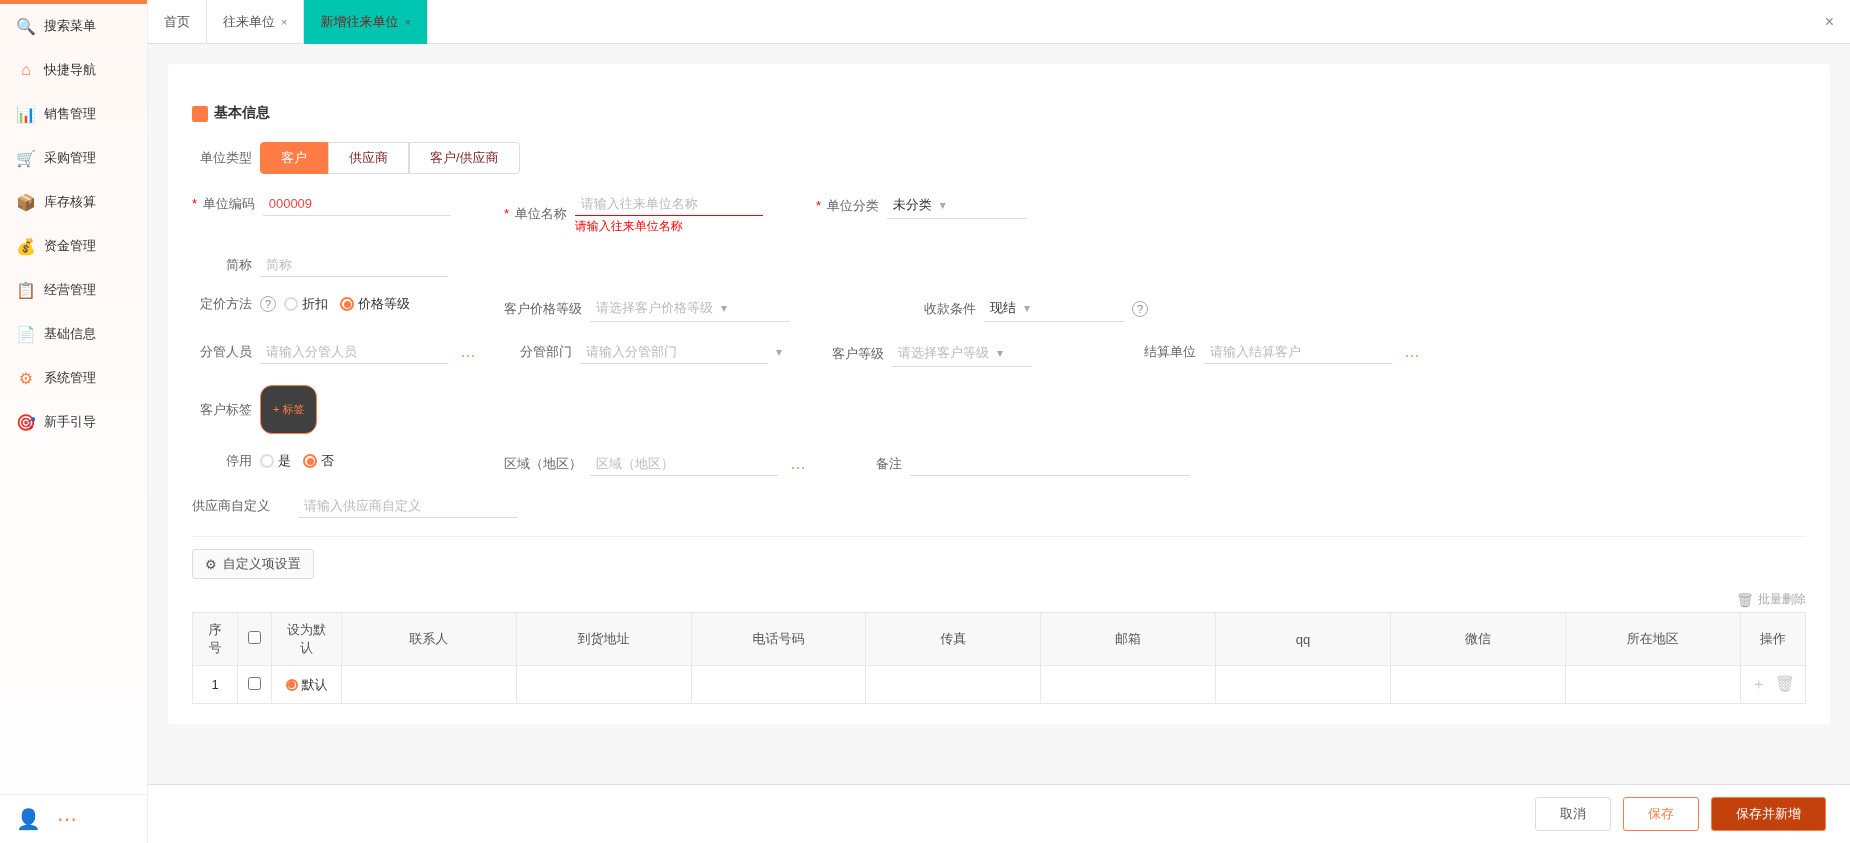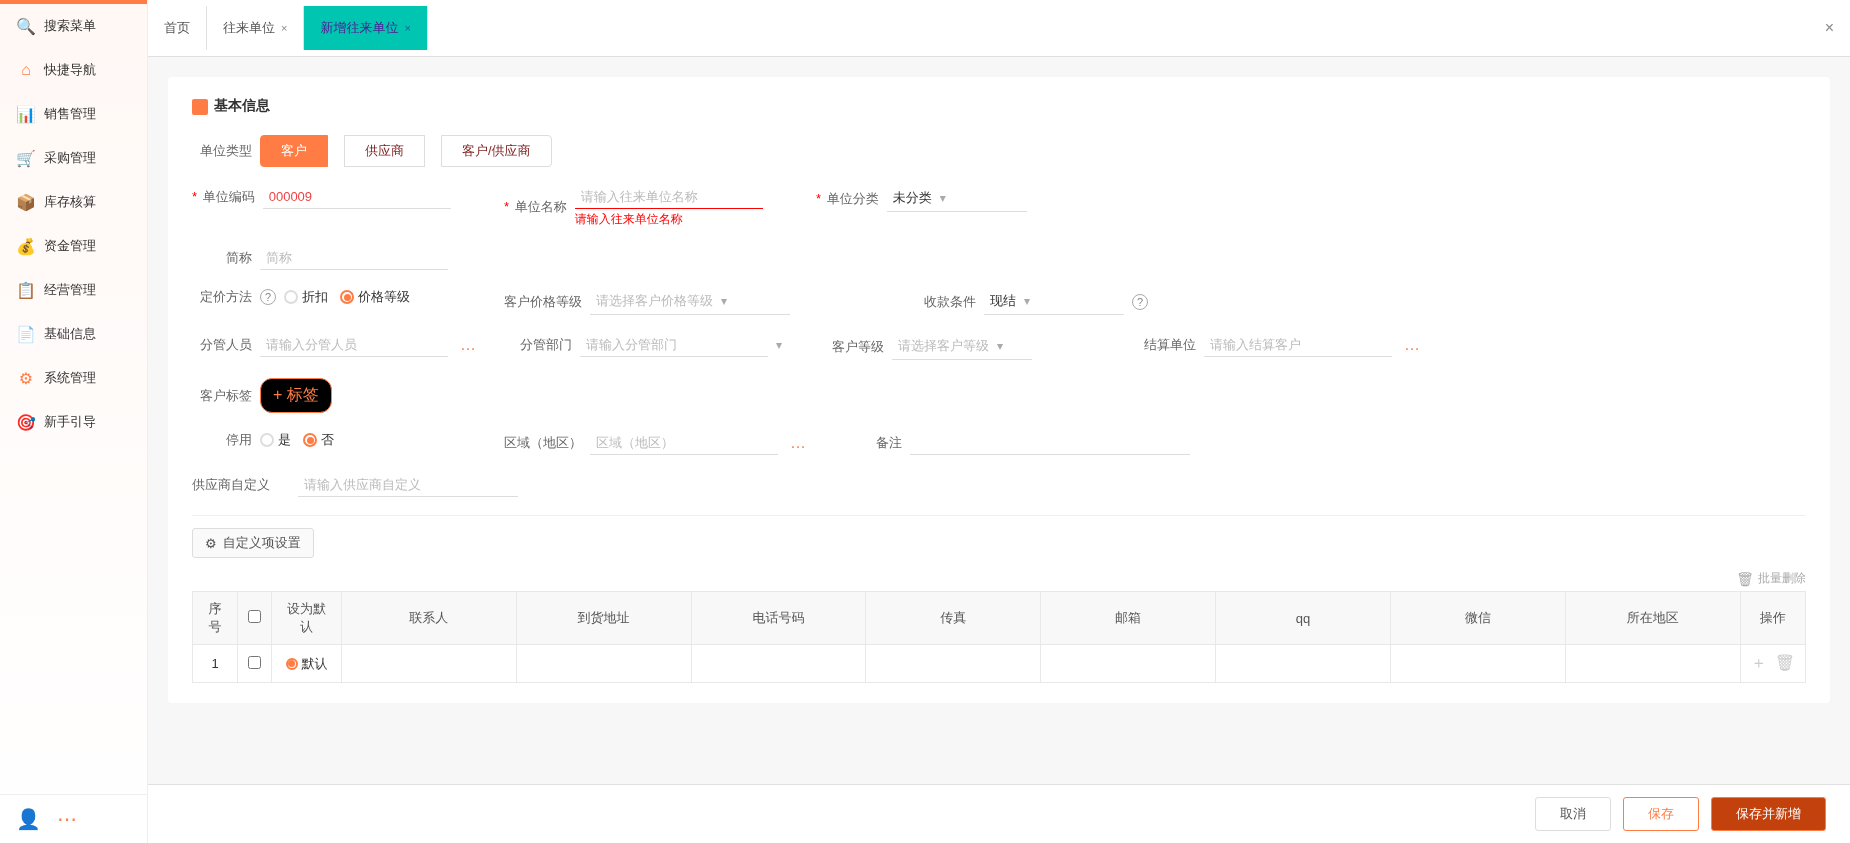--- a/index.html
+++ b/index.html
@@ -56,37 +56,37 @@
       flex-direction: column;
       overflow: hidden;
     }
 
     
     .tabs {
       background: #fff;
       display: flex;
       align-items: center;
       border-bottom: 1px solid #e0e0e0;
-      height: 57px;
+      height: 44px;
       flex-shrink: 0;
     }
     .tab {
       padding: 0 16px;
       height: 44px;
       display: flex;
       align-items: center;
       gap: 6px;
       cursor: pointer;
       font-size: 13px;
       color: #555;
       border-right: 1px solid #e0e0e0;
     }
     .tab.active {
       background: #00c5b0;
-      color: #4c1d95;
+      color: #7f1d1d;
     }
     .tab-close {
       font-size: 11px;
       cursor: pointer;
       opacity: 0.7;
     }
     .tabs-spacer { flex: 1; }
     .tabs-close-btn {
       padding: 0 16px;
       font-size: 16px;
@@ -103,41 +103,42 @@
     }
 
     .section-title {
       display: flex;
       align-items: flex-end;
       gap: 6px;
       font-size: 14px;
       font-weight: bold;
       color: #333;
       margin-bottom: 20px;
+      margin-top: 20px;
     }
     .section-title-icon {
       width: 16px;
       height: 16px;
       background: #ff7d45;
       display: inline-block;
       border-radius: 2px;
     }
 
     .form-card {
       background: #fff;
       border-radius: 4px;
       padding: 20px 24px;
       margin-bottom: 16px;
     }
 
     
     .type-buttons {
       display: flex;
       align-items: center;
-      gap: 16px;
+      gap: 0;
     }
     .type-btn {
       padding: 6px 20px;
       border: 1px solid #ddd;
       background: #fff;
       cursor: pointer;
       font-size: 13px;
       color: #7f1d1d;
     }
     .type-btn:first-child { border-radius: 4px 0 0 4px; }
@@ -258,24 +259,24 @@
       color: #ff7d45;
       font-size: 16px;
       cursor: pointer;
       padding: 0 4px;
     }
 
     
     .tag-btn {
       border: 1px solid #ff7d45;
       color: #ff7d45;
-      background: #000000;
+      background: #404040;
       border-radius: 12px;
-      padding: 6px 12px;
-      font-size: 16px;
+      padding: 16px 12px;
+      font-size: 11px;
       cursor: pointer;
       display: inline-flex;
       align-items: center;
       gap: 4px;
     }
 
     
     .divider { border: none; border-top: 1px solid #f0f0f0; margin: 12px 0; }
 
     

